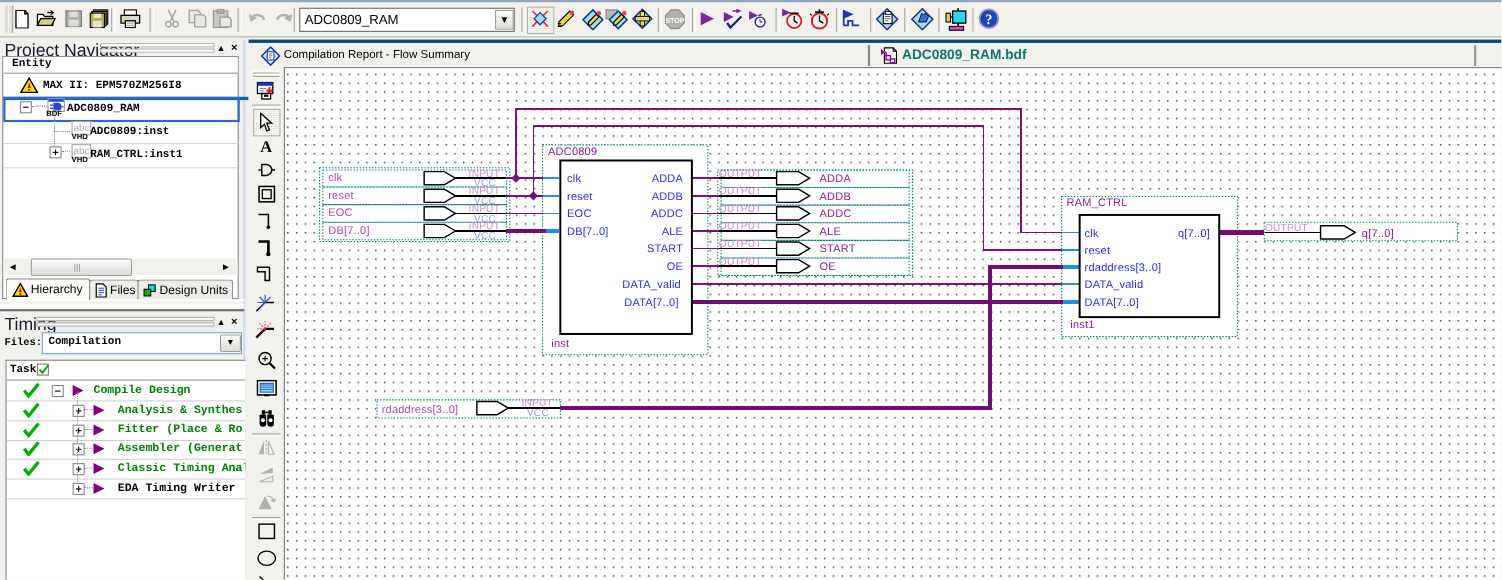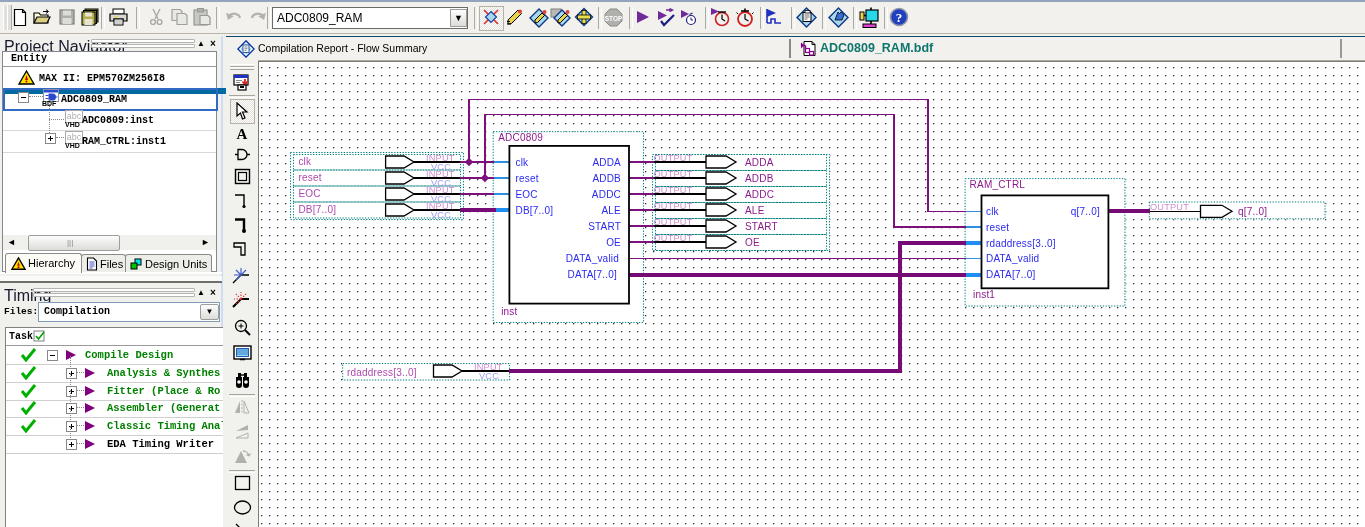--- a/index.html
+++ b/index.html
@@ -209,21 +209,21 @@
   <div class="gripline" style="left:91px;top:8px;width:102px;"></div>
   <div class="abs" style="left:196px;top:3px;width:10px;height:10px;font-size:8px;color:#000;text-align:center;line-height:10px;">▲</div>
   <div class="abs" style="left:208px;top:2px;width:10px;height:11px;font-size:10px;color:#000;text-align:center;line-height:11px;font-weight:bold;">×</div>
 
   <div class="treebox" style="left:2px;top:15px;width:213px;height:219px;border:1px solid #828790;">
 
     <div class="abs mono" style="left:0;top:0;width:213px;height:14px;background:#fff;border-bottom:1px solid #9a9a9a;font-size:10px;line-height:14px;">
       <span style="margin-left:8px;">Entity</span>
     </div>
 
-    <div class="abs" style="left:0;top:15px;width:227px;height:21px;border-bottom:6px solid #0369a1;text-align:center;">
+    <div class="abs" style="left:0;top:15px;width:227px;height:21px;border-bottom:3px solid #0369a1;text-align:center;">
       <svg class="abs" style="left:15px;top:3px;" width="17" height="16" viewBox="0 0 17 16">
         <polygon points="8.5,1 16,14 1,14" fill="#ffe000" stroke="#000" stroke-width="1.3"></polygon>
         <path d="M8.5 5 L7 10 L10 10 Z" fill="#c00000"></path>
           <circle cx="8.5" cy="11.6" r="1" fill="#c00000"></circle>
       </svg>
       <span class="mono abs" style="left:36px;top:6px;font-size:10px;">MAX II: EPM570ZM256I8</span>
     </div>
     <div class="abs" style="left:0;top:36px;width:213px;height:21px;">
       <div class="abs" style="left:0px;top:0px;width:211px;height:19px;border:2px solid #316ac5;"></div>
       <div class="ebox" style="left:15px;top:4px;">
@@ -394,21 +394,21 @@
       <div class="hdot" style="left:70px;width:8px;"></div>
       <svg class="tri" style="left:78px;">
           <polygon points="1,1 11,6 1,11" fill="#800080"></polygon>
         </svg>
       <span class="ttext" style="left:101px;color:#000;">EDA Timing Writer</span>
     </div>
   </div>
 </div>
 <div id="main" class="abs">
 
-  <div class="abs" style="left:0;top:0;width:1139px;height:23px;background:#f2f1ed;border-bottom:1px solid #a9a9a1;border-top:1px solid #0c4a6e;">
+  <div class="abs" style="left:0;top:0;width:1139px;height:23px;background:#f2f1ed;border-bottom:1px solid #a9a9a1;border-top:3px solid #0c4a6e;">
     <svg class="abs" style="left:11px;top:3px;" width="18" height="18" viewBox="0 0 18 18">
       <polygon points="9,0.8 17.2,9 9,17.2 0.8,9" fill="#7ecaf2" stroke="#1030a0" stroke-width="1.3"></polygon>
       <polygon points="9,3 15,9 9,15 3,9" fill="none" stroke="#e8f6ff" stroke-width="1.2"></polygon>
       <rect x="6" y="5" width="6" height="7.5" fill="#fff" stroke="#103080" stroke-width="0.8"></rect>
       <path d="M7.5 7 h3 M7.5 8.7 h3 M7.5 10.4 h2" stroke="#555" stroke-width="0.7"></path>
     </svg>
     <span class="abs" style="left:32px;top:5px;font-size:10.5px;color:#000;">Compilation Report - Flow Summary</span>
     <div class="abs" style="left:563px;top:2px;width:2px;height:19px;background:#888;"></div>
     <div class="abs" style="left:1114px;top:2px;width:2px;height:19px;background:#999;"></div>
     <svg class="abs" style="left:574px;top:3px;" width="17" height="17" viewBox="0 0 17 17">

